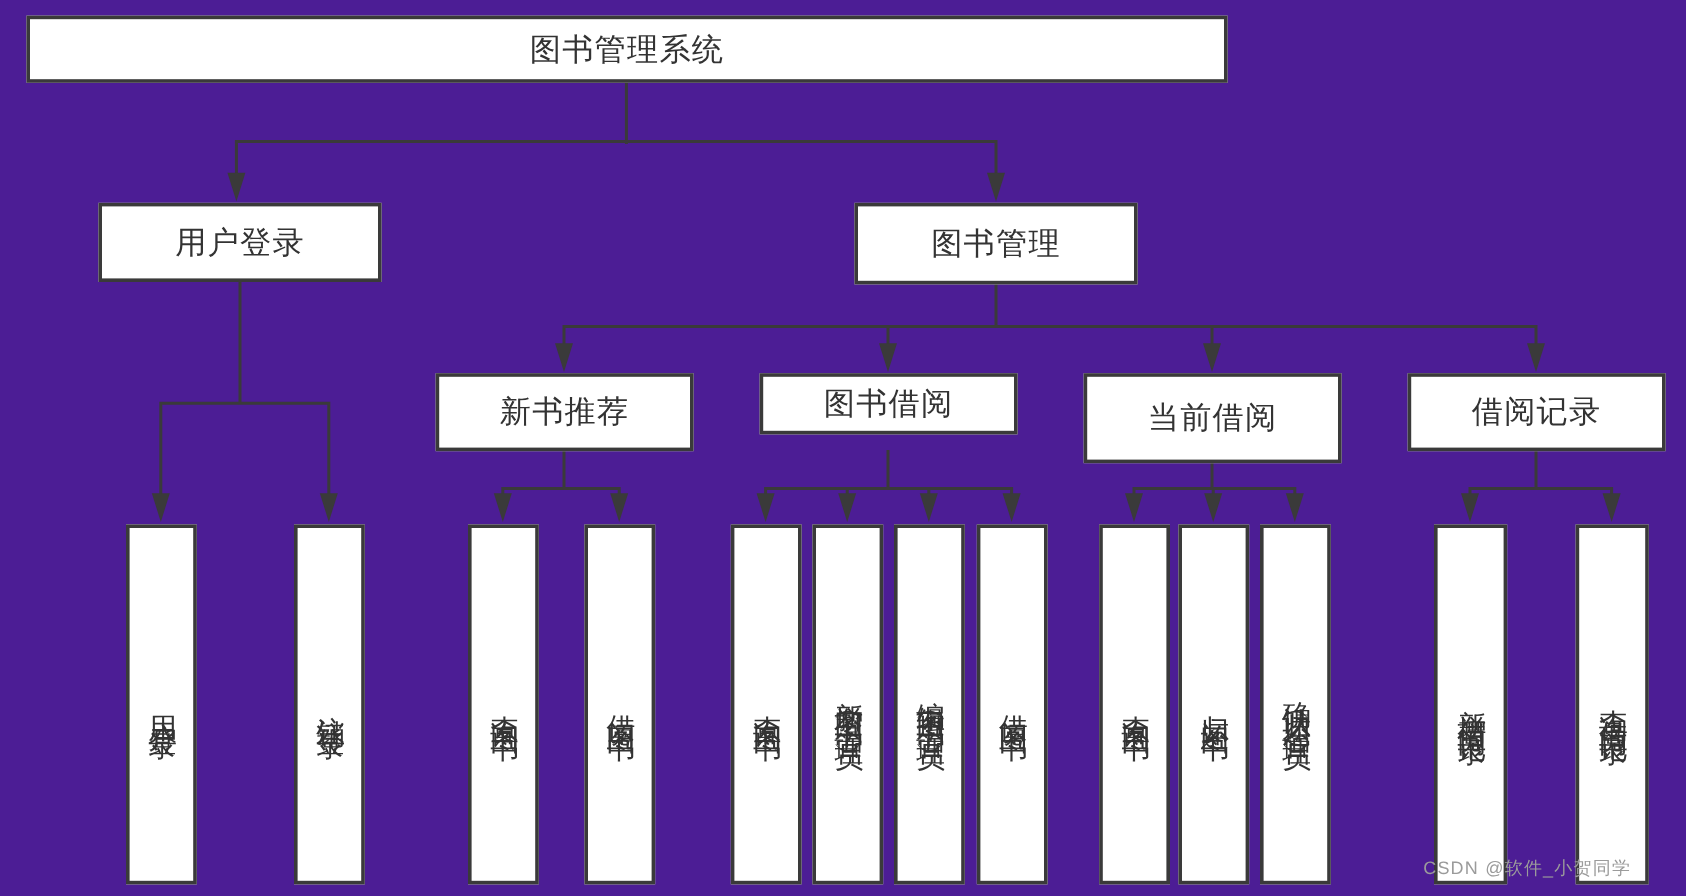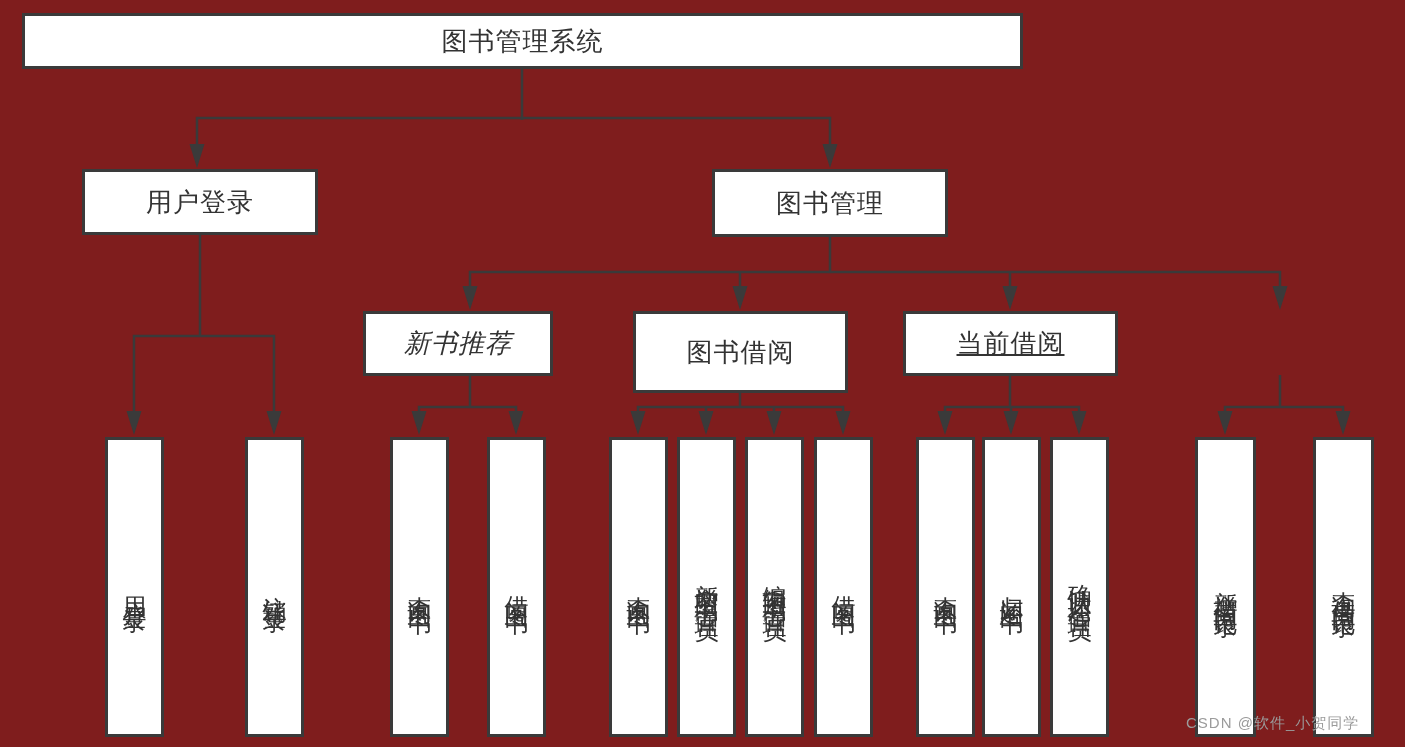--- a/index.html
+++ b/index.html
@@ -1,19 +1,19 @@
 <!DOCTYPE html>
 <html><head>
 <meta charset="utf-8">
 <style>
   html,body{margin:0;padding:0;background:#ffffff;}
   .stage{
     position:relative;
     width:1405px;height:747px;
-    background:#7f1d1d;
+    background:#4c1d95;
     font-family:"Liberation Sans",sans-serif;
     color:#333333;
     overflow:hidden;
   }
   .connectors{position:absolute;left:0;top:0;width:1405px;height:747px;}
   .hnode{
     position:absolute;
     box-sizing:border-box;
     border:3px solid #3a3a3a;
     background:#ffffff;
@@ -90,23 +90,24 @@
       <polygon points="1217.5,411 1232.5,411 1225,435"></polygon>
       <polygon points="1335.5,411 1350.5,411 1343,435"></polygon>
     </g>
   </svg>
 
   <div class="hnode" style="left:22px;top:13px;width:1001px;height:56px;">图书管理系统</div>
 
   <div class="hnode" style="left:82px;top:169px;width:236px;height:66px;">用户登录</div>
   <div class="hnode" style="left:712px;top:169px;width:236px;height:68px;">图书管理</div>
 
-  <div class="hnode" style="left:363px;top:311px;width:190px;height:65px;font-style:italic;">新书推荐</div>
-  <div class="hnode" style="left:633px;top:311px;width:215px;height:82px;">图书借阅</div>
-  <div class="hnode" style="left:903px;top:311px;width:215px;height:65px;text-decoration:underline;">当前借阅</div>
+  <div class="hnode" style="left:363px;top:311px;width:215px;height:65px;">新书推荐</div>
+  <div class="hnode" style="left:633px;top:311px;width:215px;height:51px;">图书借阅</div>
+  <div class="hnode" style="left:903px;top:311px;width:215px;height:75px;">当前借阅</div>
+  <div class="hnode" style="left:1173px;top:311px;width:215px;height:65px;">借阅记录</div>
 
   <div class="vnode" style="left:105px;width:59px;">用户登录</div>
   <div class="vnode" style="left:245px;width:59px;">注销登录</div>
 
   <div class="vnode" style="left:390px;width:59px;">查询图书</div>
   <div class="vnode" style="left:487px;width:59px;">借阅图书</div>
 
   <div class="vnode" style="left:609px;width:59px;">查询图书</div>
   <div class="vnode" style="left:677px;width:59px;">新增图书（管理员）</div>
   <div class="vnode" style="left:745px;width:59px;">编辑图书（管理员）</div>

